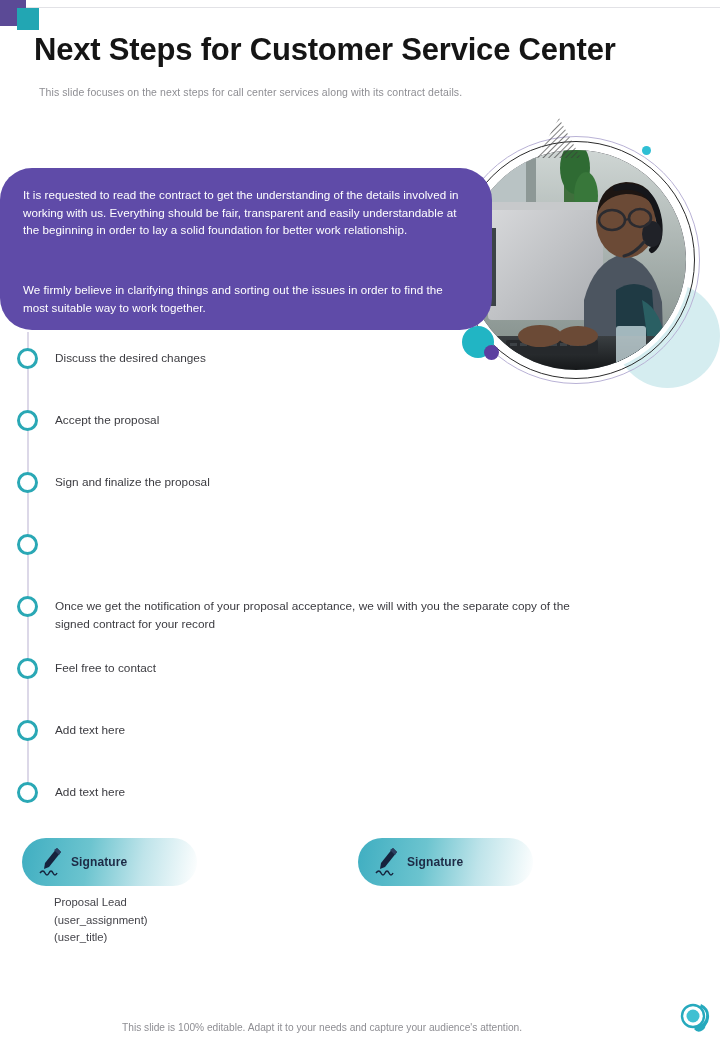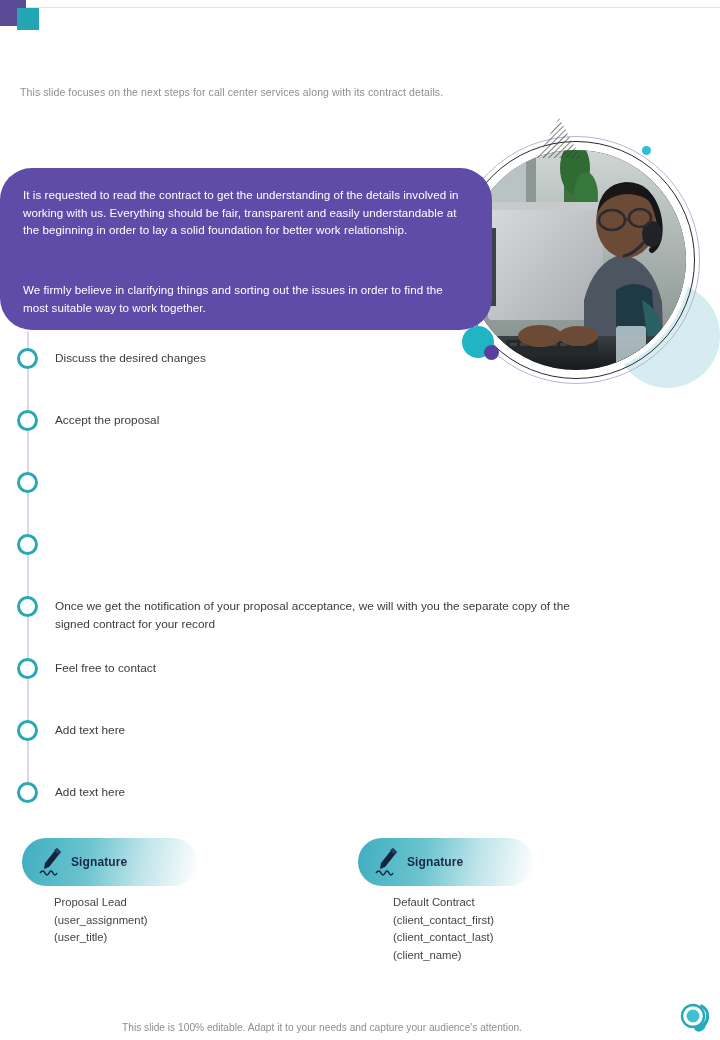--- a/index.html
+++ b/index.html
@@ -32,21 +32,21 @@
     height: 1px; background: #e2e2e6;
   }
 
   
   .page-title {
     position: absolute; left: 34px; top: 32px;
     font-size: 31px; font-weight: bold; letter-spacing: -0.2px;
     color: #151515; white-space: nowrap;
   }
   .page-subtitle {
-    position: absolute; left: 20px; top: 86px;
+    position: absolute; left: 39px; top: 86px;
     font-size: 10.5px; color: #8e8e93; letter-spacing: 0.1px;
   }
 
   
   .photo-zone {
     position: absolute; left: 430px; top: 118px;
     width: 290px; height: 270px;
   }
   .blob-teal-light {
     position: absolute; left: 185px; top: 165px;
@@ -192,20 +192,21 @@
 </style>
 </head>
 <body>
 
 <div class="slide">
 
   <div class="top-rule"></div>
   <div class="corner-purple"></div>
   <div class="corner-teal"></div>
 
+  <div class="page-title">Next Steps for Customer Service Center</div>
   <div class="page-subtitle">This slide focuses on the next steps for call center services along with its contract details.</div>
 
   <div class="photo-zone">
     <div class="blob-teal-light"></div>
     <div class="ring-outer"></div>
     <div class="ring-dark"></div>
     <div class="ring-white"></div>
 
     <div class="photo-circle">
       <svg width="220" height="220" viewBox="0 0 220 220" aria-hidden="true">
@@ -304,20 +305,21 @@
       <div class="ctext">Discuss the desired changes</div>
     </div>
 
     <div class="check-row">
       <div class="bullet"></div>
       <div class="ctext">Accept the proposal</div>
     </div>
 
     <div class="check-row">
       <div class="bullet"></div>
+      <div class="ctext">Sign and finalize the proposal</div>
     </div>
 
     <div class="check-row">
       <div class="bullet"></div>
     </div>
 
     <div class="check-row">
       <div class="bullet"></div>
       <div class="ctext">Once we get the notification of your proposal acceptance, we will with you the separate copy of the signed contract for your record</div>
     </div>
@@ -357,26 +359,20 @@
 
   <div class="sig-block sig-b">
     <div class="sig-pill">
       <svg class="sig-pen" viewBox="0 0 26 32">
         <path d="M19 2 L23 6 L11 21 L6 23 L7 17 Z" fill="#16233d"></path>
         <path d="M19 2 L23 6 L21 9 L16 4 Z" fill="#2c3e5f"></path>
         <path d="M2 27 q3 -4 5 0 q2 4 4 0 q2 -4 4 0 q2 4 4 0" fill="none" stroke="#16233d" stroke-width="1.5"></path>
       </svg>
       <span class="sig-label">Signature</span>
     </div>
-    <div class="sig-lines">
-      <div>Default Contract</div>
-      <div>(client_contact_first)</div>
-      <div>(client_contact_last)</div>
-      <div>(client_name)</div>
-    </div>
   </div>
 
   <div class="footer-note">This slide is 100% editable. Adapt it to your needs and capture your audience's attention.</div>
   <svg class="footer-logo" viewBox="0 0 34 34">
     <path d="M23 4 q9 4 8 14 q-1 10 -11 11 l0 -4 q7 -1 8 -8 q1 -7 -6 -10 Z" fill="#26a9bd"></path>
     <path d="M26 22 q3 5 -1 8 q-5 4 -9 -1 l4 -4 q2 2 4 0 Z" fill="#26a9bd"></path>
     <circle cx="15" cy="16" r="11" fill="none" stroke="#26a9bd" stroke-width="2.4"></circle>
     <circle cx="15" cy="16" r="6.5" fill="#3fc0d2"></circle>
   </svg>
 

